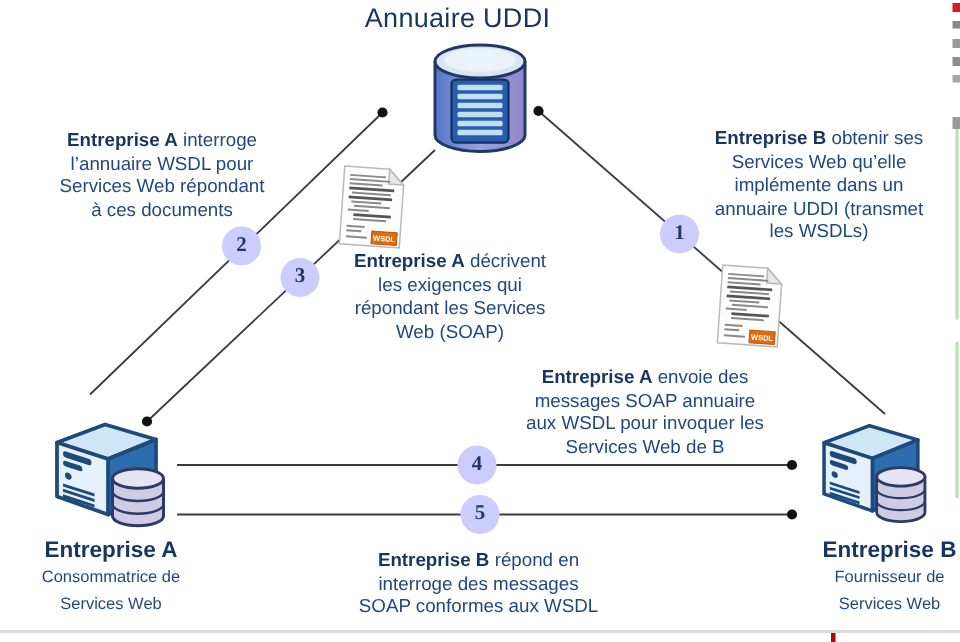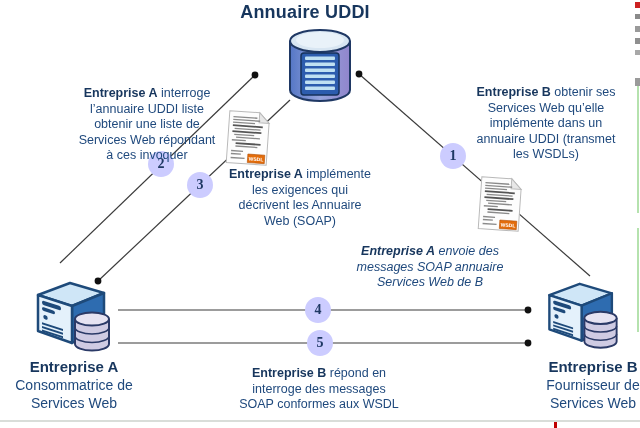--- a/index.html
+++ b/index.html
@@ -2,29 +2,29 @@
 <html><head>
 <meta charset="utf-8">
 <style>
   html,body{margin:0;padding:0;background:#fff;}
   .stage{position:relative;width:640px;height:428px;background:#ffffff;overflow:hidden;
          font-family:"Liberation Sans",sans-serif;}
   svg{display:block;}
   .layer{position:absolute;left:0;top:0;width:640px;height:428px;}
   .abs{position:absolute;}
   .title{left:155px;top:2px;width:300px;text-align:center;
-         font-size:18px;font-weight:bold;color:#17365d;letter-spacing:.2px;}
+         font-size:18px;font-weight:normal;color:#17365d;letter-spacing:.2px;}
   .note{position:absolute;text-align:center;font-size:12.5px;line-height:15.6px;color:#1f497d;}
   .nb{font-weight:bold;color:#17365d;}
   .badge{position:absolute;width:26px;height:26px;border-radius:50%;
          background:#ccccff;display:flex;align-items:center;justify-content:center;
          font-family:"Liberation Serif",serif;font-weight:bold;font-size:14px;color:#1f3864;}
   .entity{position:absolute;text-align:center;}
   .ename{font-size:15px;font-weight:bold;color:#17365d;line-height:19px;}
-  .erole{font-size:14px;color:#1f497d;line-height:18px;}
+  .erole{font-size:11px;color:#1f497d;line-height:18px;}
   .doc{position:absolute;transform:rotate(4deg);}
   .hrule{position:absolute;left:0;top:420px;width:640px;height:2px;background:#d9ddd9;}
   .redtick{position:absolute;left:554px;top:422px;width:3px;height:6px;background:#c00000;}
   .greenline{position:absolute;width:2px;background:#b5e2ae;left:637px;}
   .gl1{top:78px;height:135px;} .gl2{top:228px;height:104px;}
   .mark{position:absolute;left:635px;width:5px;}
 </style>
 </head>
 <body>
 
@@ -130,46 +130,46 @@
   <div class="badge" style="left:187px;top:172px;">
       <span>3</span>
     </div>
   <div class="badge" style="left:305px;top:297px;">
       <span>4</span>
     </div>
   <div class="badge" style="left:307px;top:330px;">
       <span>5</span>
     </div>
 
-  <div class="note" style="left:11px;top:86px;width:216px;padding-left:28px;">
+  <div class="note" style="left:0px;top:86px;width:216px;">
     <div><span class="nb">Entreprise A</span><span> interroge</span></div>
-    <div>l’annuaire UDDI liste</div>
-    <div>obtenir une liste de</div>
+    <div>l’annuaire WSDL pour</div>
     <div>Services Web répondant</div>
-    <div>à ces invoquer</div>
+    <div>à ces documents</div>
   </div>
 
   <div class="note" style="left:225px;top:167px;width:150px;">
-    <div><span class="nb">Entreprise A</span><span> implémente</span></div>
+    <div><span class="nb">Entreprise A</span><span> décrivent</span></div>
     <div>les exigences qui</div>
-    <div>décrivent les Annuaire</div>
+    <div>répondant les Services</div>
     <div>Web (SOAP)</div>
   </div>
 
   <div class="note" style="left:448px;top:85px;width:196px;">
     <div><span class="nb">Entreprise B</span><span> obtenir ses</span></div>
     <div>Services Web qu’elle</div>
     <div>implémente dans un</div>
     <div>annuaire UDDI (transmet</div>
     <div>les WSDLs)</div>
   </div>
 
-  <div class="note" style="left:330px;top:244px;width:200px;font-style:italic;">
+  <div class="note" style="left:330px;top:244px;width:200px;">
     <div><span class="nb">Entreprise A</span><span> envoie des</span></div>
     <div>messages SOAP annuaire</div>
+    <div>aux WSDL pour invoquer les</div>
     <div>Services Web de B</div>
   </div>
 
   <div class="note" style="left:219px;top:366px;width:200px;">
     <div><span class="nb">Entreprise B</span><span> répond en</span></div>
     <div>interroge des messages</div>
     <div>SOAP conformes aux WSDL</div>
   </div>
 
   <svg class="abs" style="left:26px;top:276px;" width="95" height="82" viewBox="0 0 95 80">

